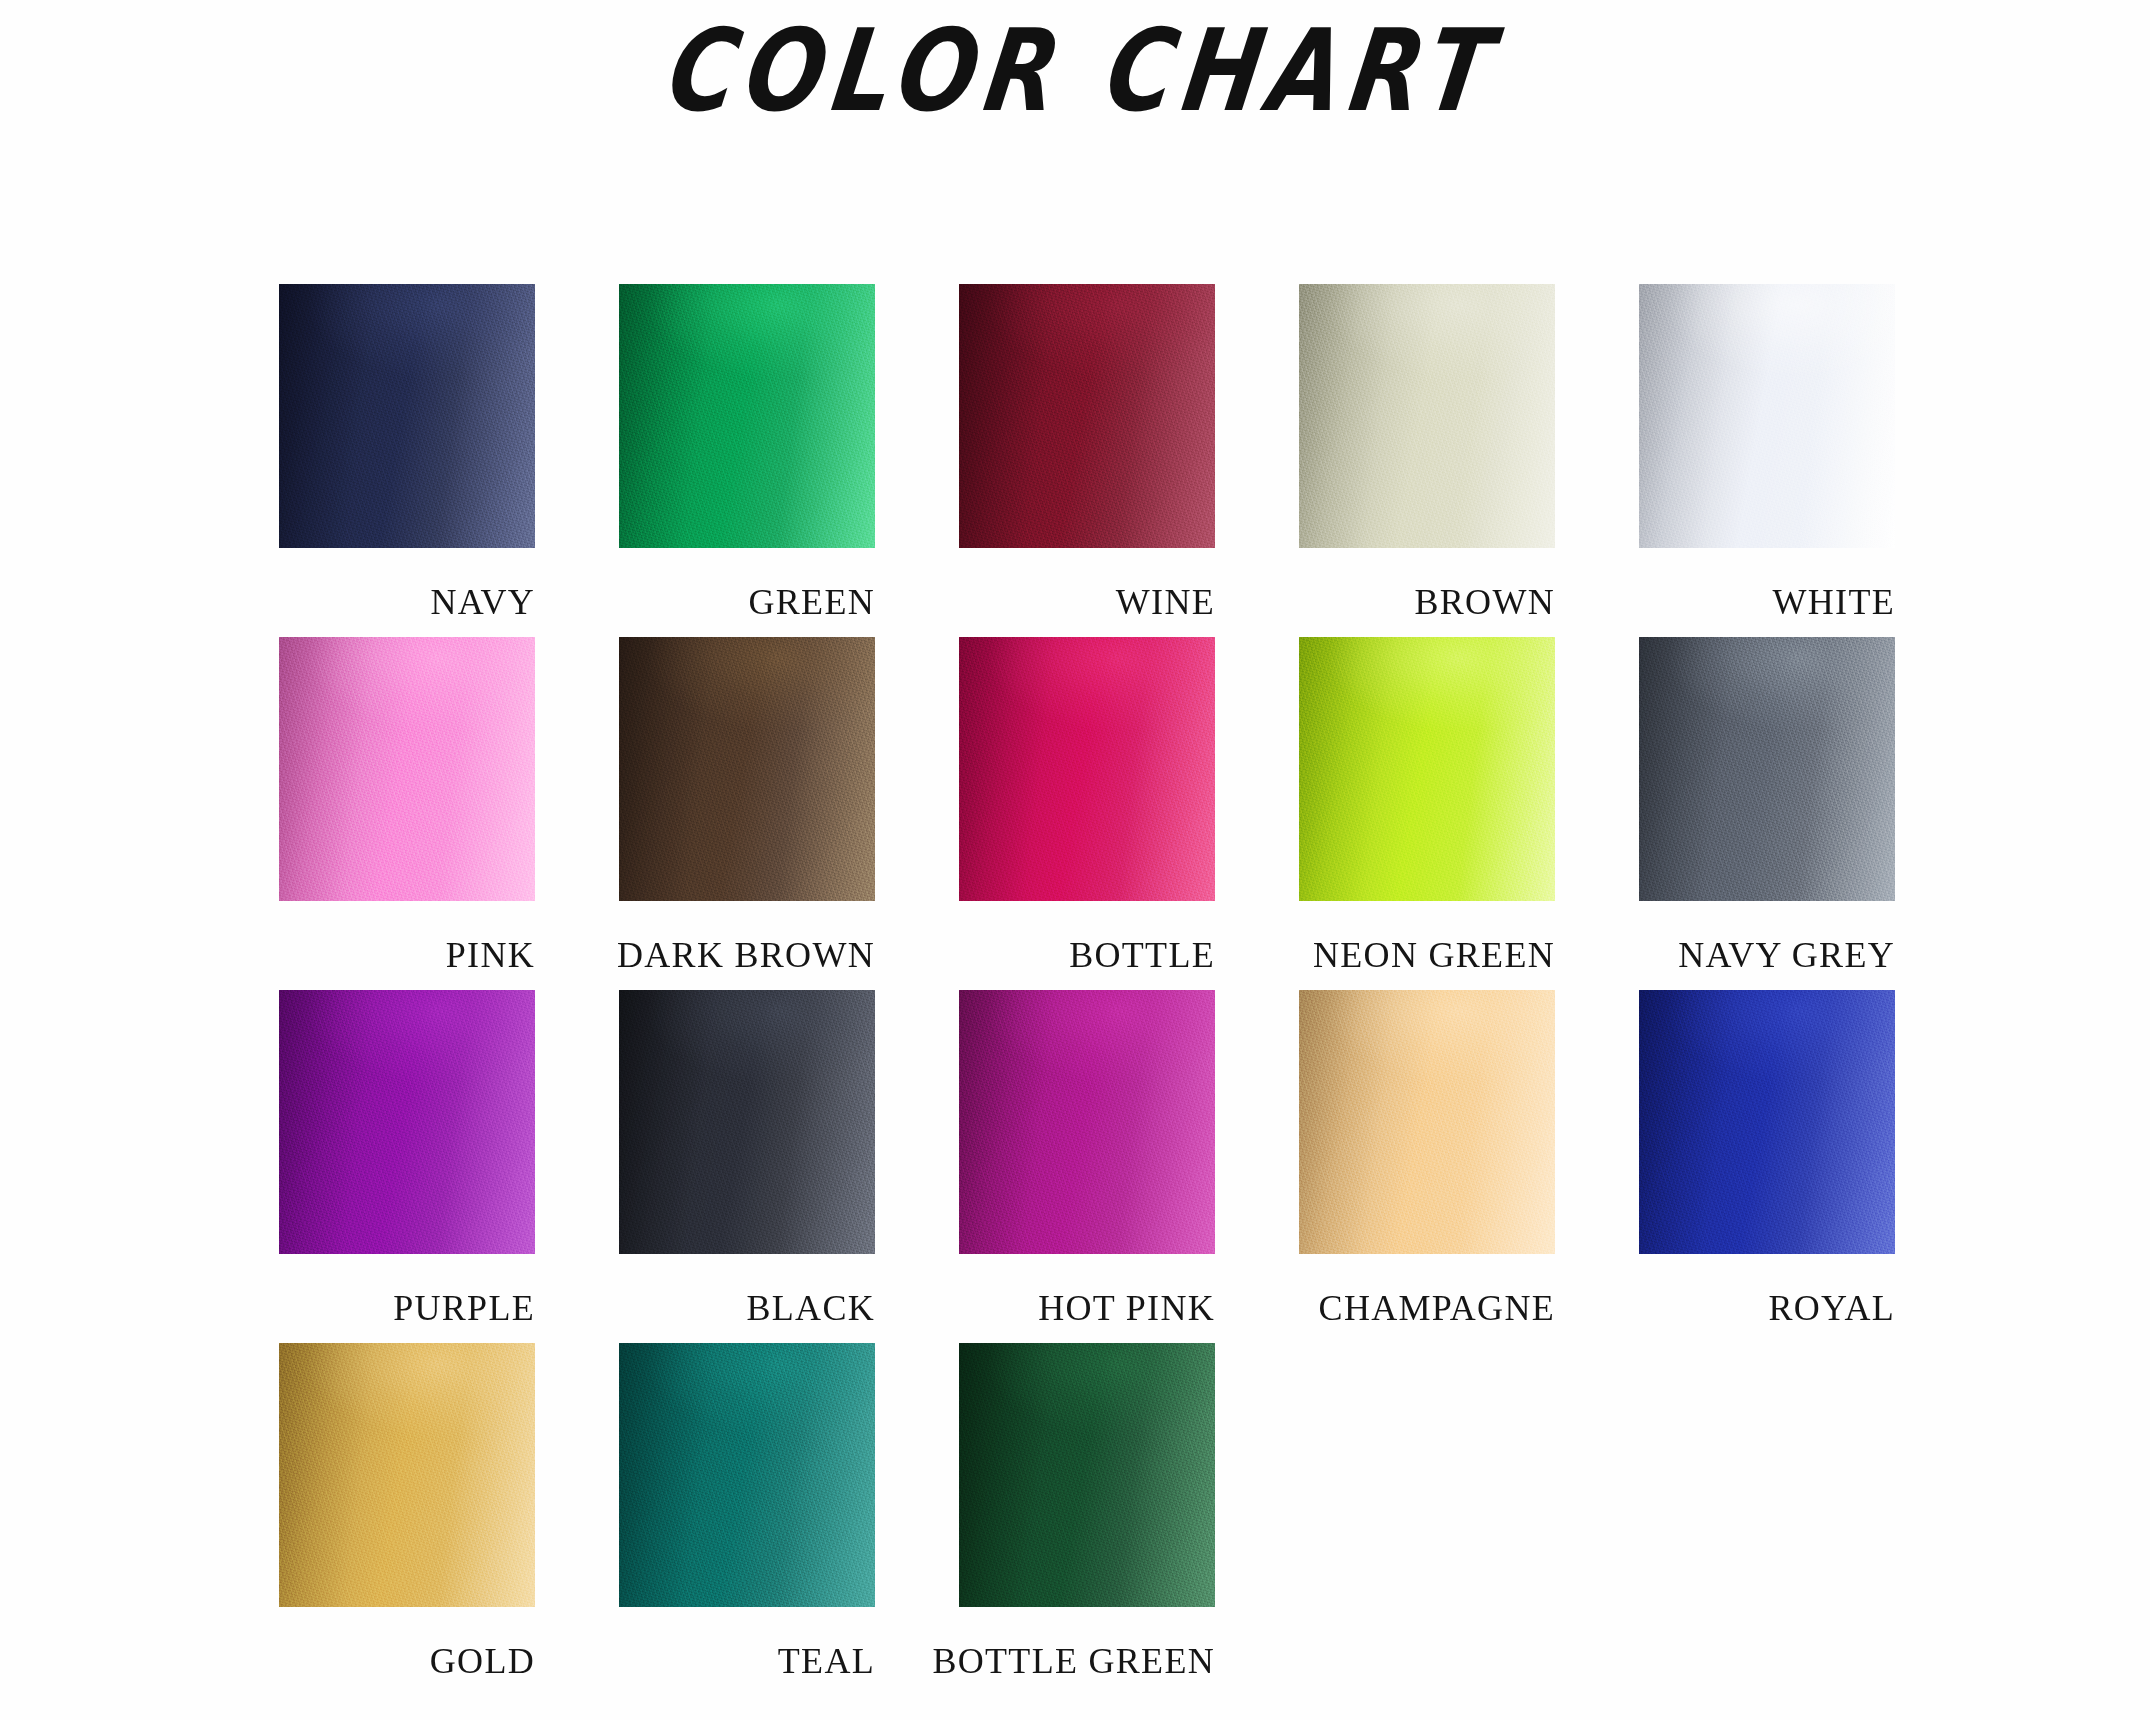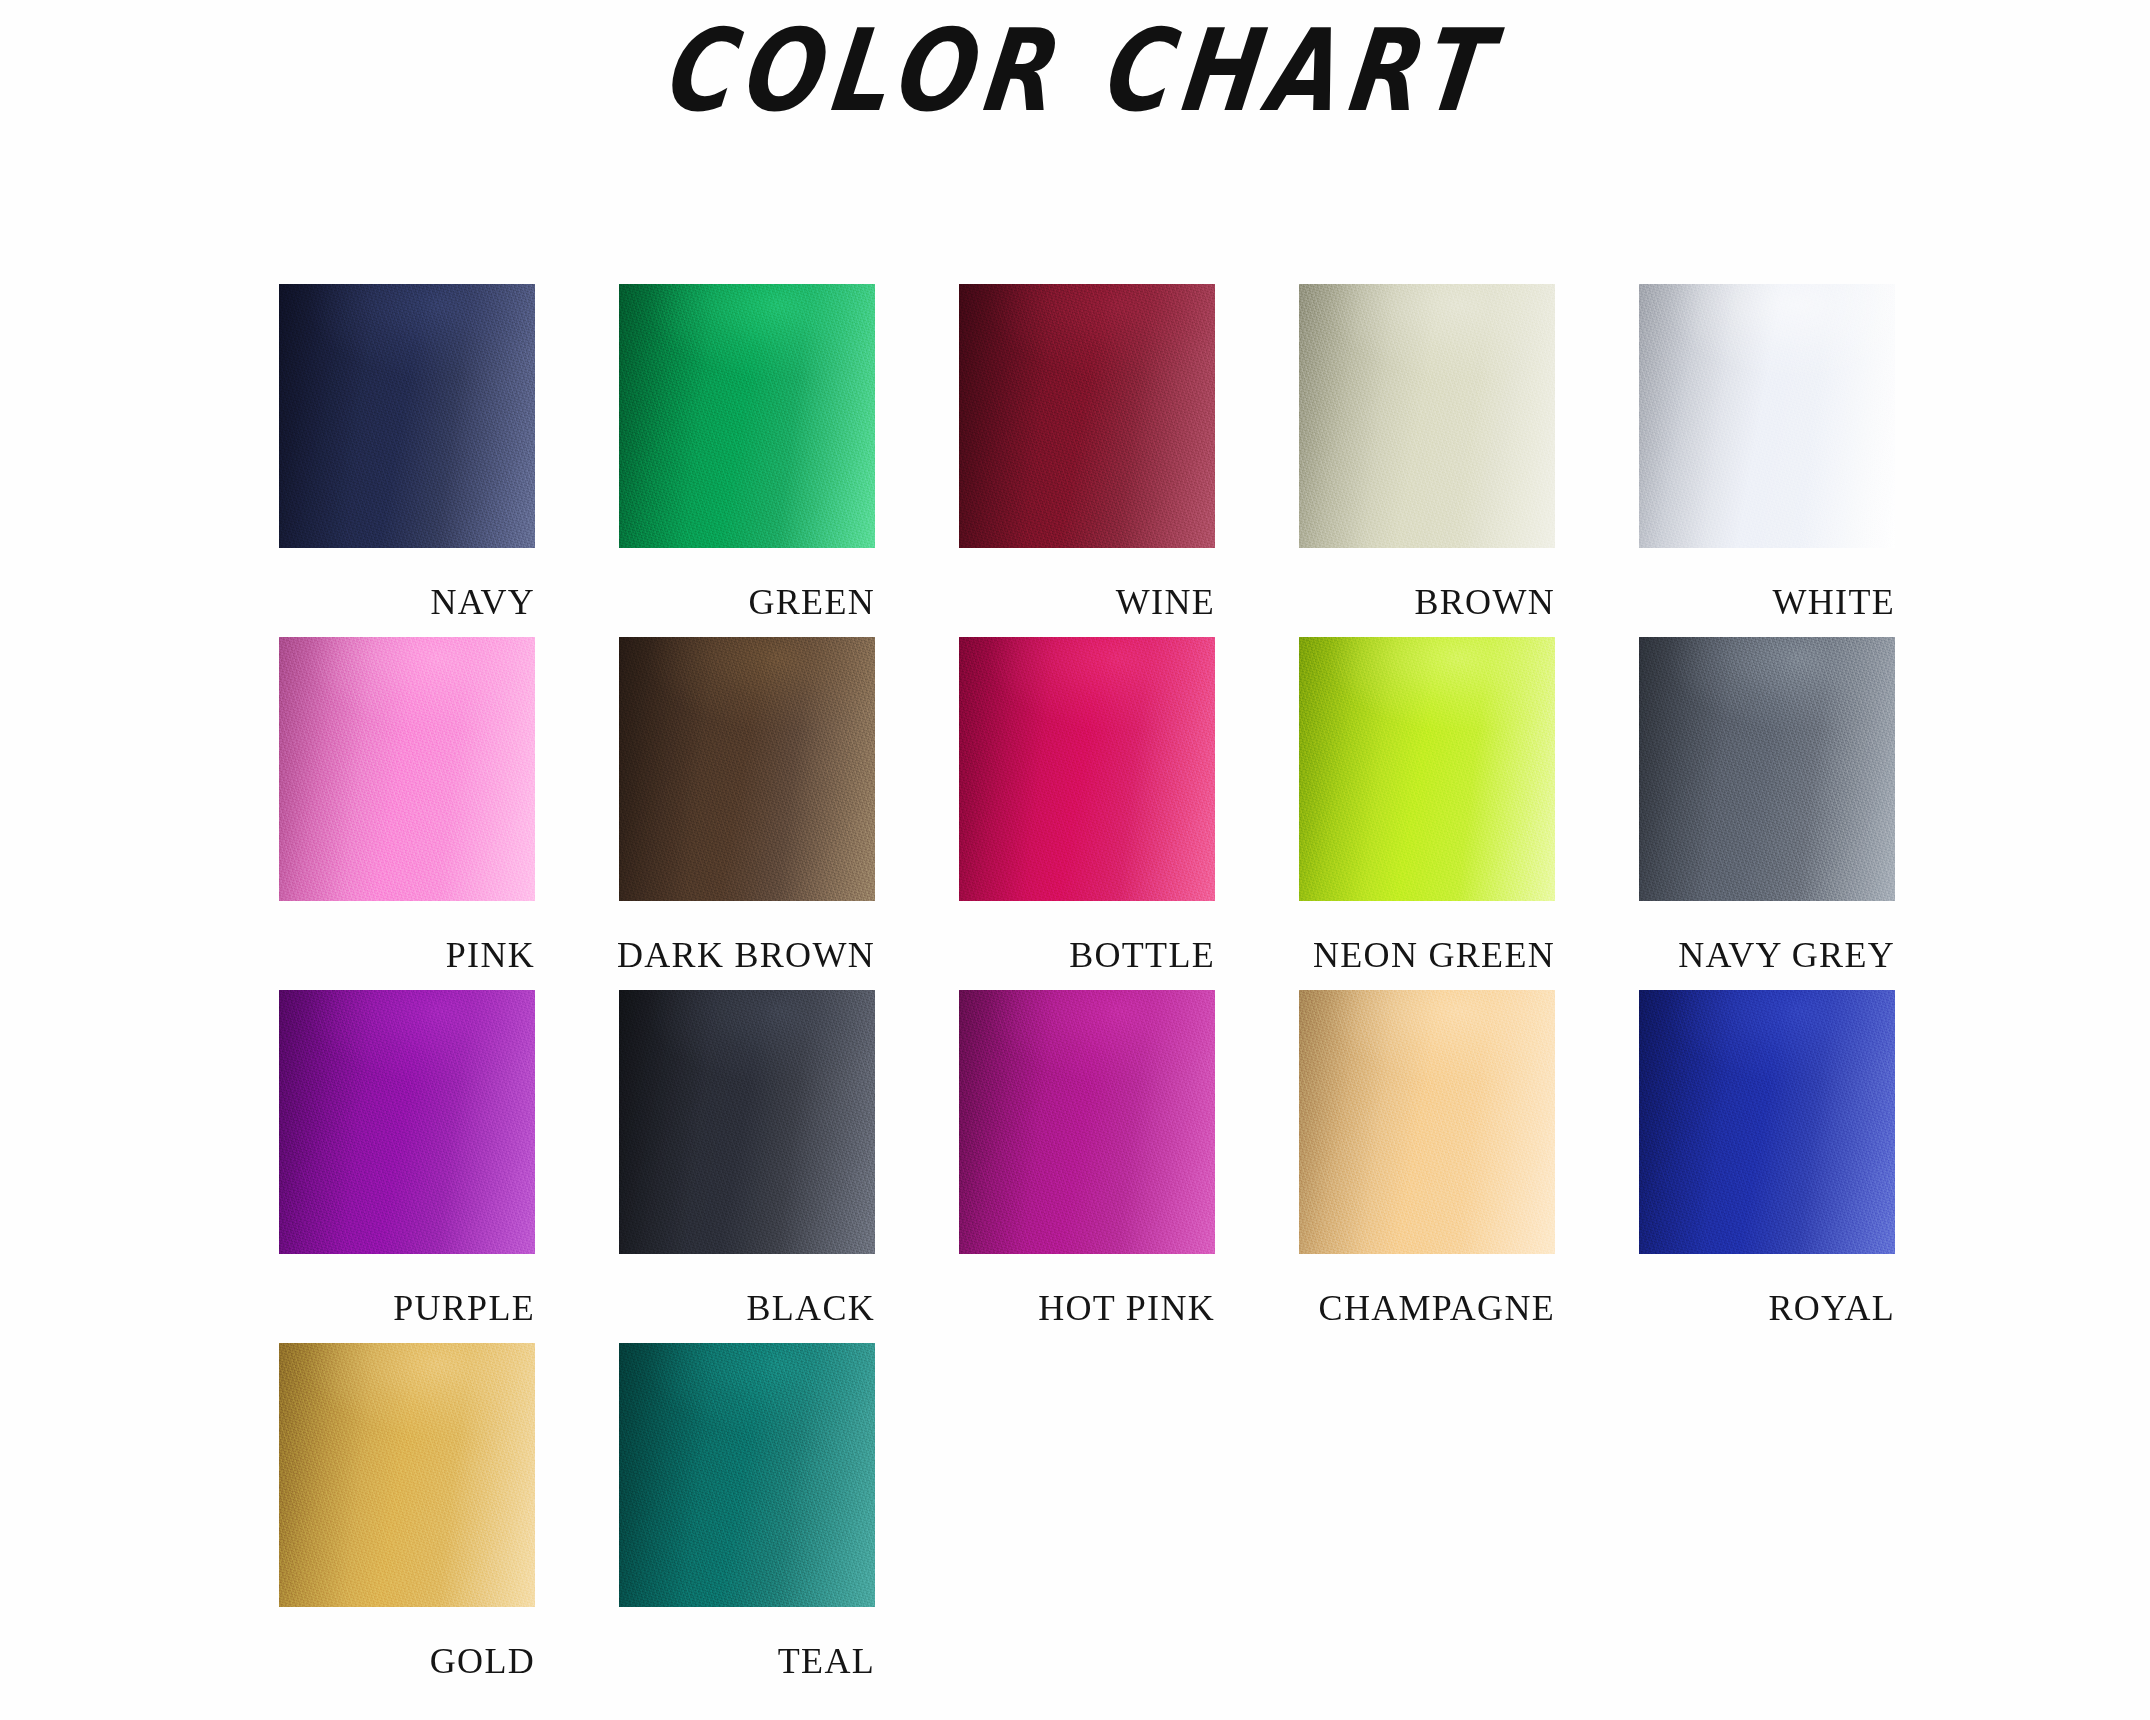--- a/index.html
+++ b/index.html
@@ -264,16 +264,24 @@
         <div class="swatch-label">GOLD</div>
       </div>
       <div class="cell">
         <div class="swatch" style="background-color: rgb(11, 112, 105); background-image: linear-gradient(97deg, rgb(5, 80, 75) 0%, rgb(11, 112, 105) 34%, rgb(11, 112, 105) 66%, rgb(28, 145, 135) 100%);">
           <div class="nap-a"></div>
           <div class="nap-b" style="background: radial-gradient(62% 34% at 62% 8%, rgba(28, 145, 135, 0.55) 0%, rgba(28, 145, 135, 0.18) 48%, rgba(28, 145, 135, 0) 82%);"></div>
           <div class="grain"></div>
         </div>
         <div class="swatch-label">TEAL</div>
       </div>
+      <div class="cell">
+        <div class="swatch" style="background-color: rgb(21, 78, 45); background-image: linear-gradient(97deg, rgb(11, 50, 25) 0%, rgb(21, 78, 45) 34%, rgb(21, 78, 45) 66%, rgb(40, 115, 69) 100%);">
+          <div class="nap-a"></div>
+          <div class="nap-b" style="background: radial-gradient(62% 34% at 62% 8%, rgba(40, 115, 69, 0.55) 0%, rgba(40, 115, 69, 0.18) 48%, rgba(40, 115, 69, 0) 82%);"></div>
+          <div class="grain"></div>
+        </div>
+        <div class="swatch-label">BOTTLE GREEN</div>
+      </div>
     </div>
 
 </div>
 
 
 </body></html>

